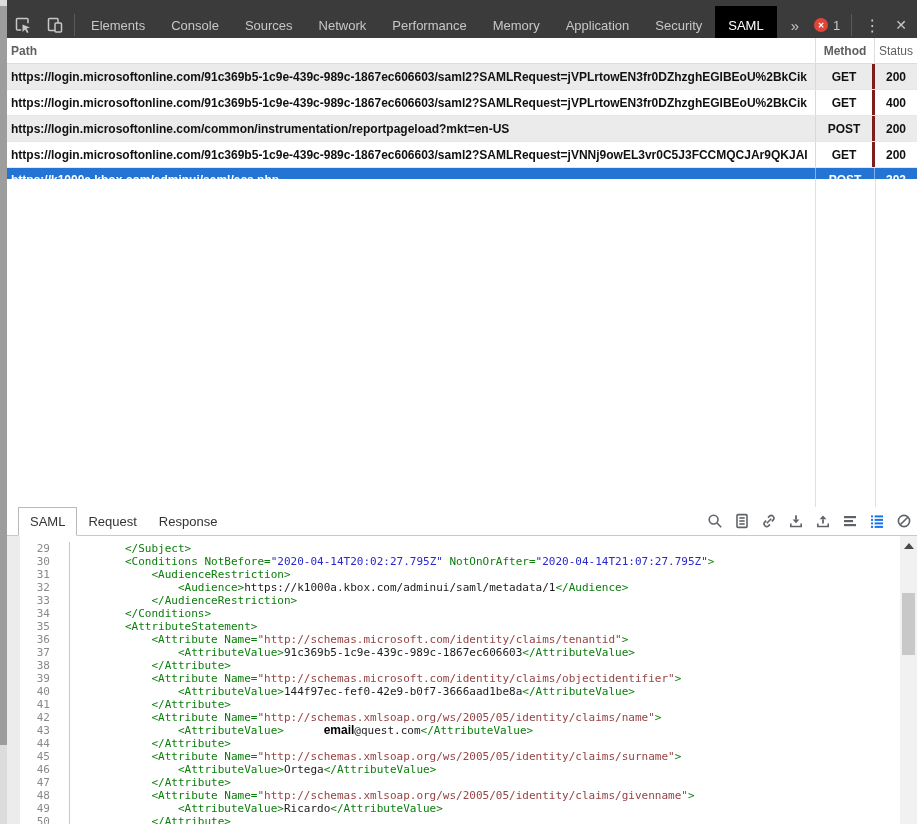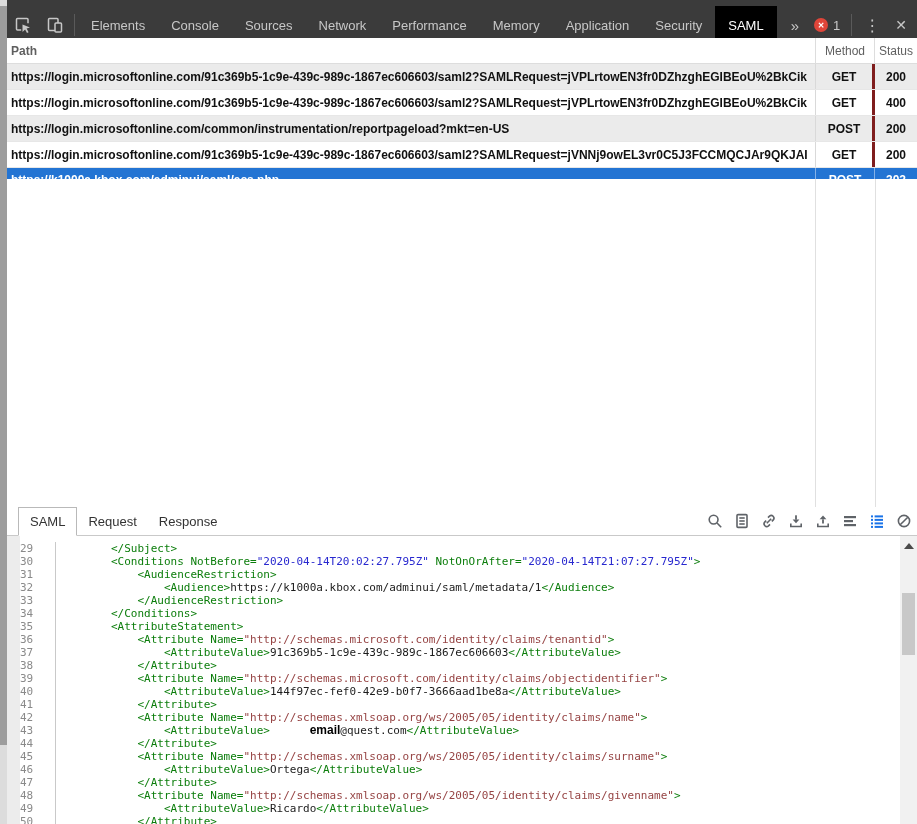--- a/index.html
+++ b/index.html
@@ -27,21 +27,21 @@
     display:flex;align-items:center;justify-content:center;font-size:8px;font-weight:bold;}
   .err-count{margin-left:5px;color:#c7c7c7;}
   .kebab{padding:0 9px;font-size:16px;letter-spacing:0;cursor:pointer;}
   .closex{padding:0 10px 0 6px;font-size:14px;cursor:pointer;}
 
   
   #net-header{position:absolute;left:7px;top:38px;right:0;height:26px;background:#fff;
     border-bottom:1px solid #ddd;display:flex;align-items:center;color:#5f5f5f;font-size:12px;box-sizing:border-box;}
   .c-path{flex:1;padding-left:4px;overflow:hidden;white-space:nowrap;min-width:0;font-weight:bold;}
   .c-m{width:60px;text-align:center;box-sizing:border-box;border-left:1px solid #ddd;border-right:1px solid #ddd;
-    align-self:stretch;display:flex;align-items:center;justify-content:center;}
+    align-self:stretch;display:flex;align-items:center;justify-content:center;font-weight:bold;}
   .c-s{width:42px;text-align:center;display:flex;align-items:center;justify-content:center;}
   #request-rows{position:absolute;left:7px;top:64px;right:0;}
   .nrow{height:26px;display:flex;align-items:center;font-size:12px;font-weight:bold;color:#111;
     box-sizing:border-box;border-bottom:1px solid #e7e7e7;cursor:pointer;}
   .nrow.odd{background:#ebebeb;}
   .nrow.even{background:#fff;}
   .nrow .c-m{border-left:1px solid #d9d9d9;border-right:3px solid #7f1d1d;}
   .nrow.sel{background:#2374d3;color:#fff;border-bottom:2px solid #22c55e;}
   .nrow.sel .c-m{border-left:1px solid rgba(255,255,255,.45);border-right:1px solid rgba(255,255,255,.45);}
 
@@ -61,21 +61,21 @@
   #detail-icons .dicon.active svg{stroke:#1a73e8;}
   #detail-icons .dicon.active svg .f{fill:#1a73e8;stroke:none;}
   #detail-icons svg .f{fill:#5f6368;stroke:none;}
 
   
   #code-area{position:absolute;left:7px;top:536px;right:0;bottom:0;background:#fff;overflow:hidden;
     font-family:"DejaVu Sans Mono","Liberation Mono",monospace;font-size:11px;line-height:13px;}
   #code-left-strip{position:absolute;left:0;top:0;width:13px;height:100%;background:#ececec;}
   #code-lines{position:absolute;left:13px;top:6px;right:17px;white-space:pre;}
   .cl{display:flex;}
-  .ln{display:inline-block;width:30px;text-align:left;padding-right:5px;color:#8a8a8a;
+  .ln{display:inline-block;width:30px;text-align:right;padding-right:19px;color:#8a8a8a;
     border-right:1px solid #c9c9c9;flex:none;}
   .ct{padding-left:2px;white-space:pre;}
   .tk-g{color:#0b7d0b;}
   .tk-b{color:#2828cf;}
   .tk-m{color:#964444;}
   .tk-k{color:#1b1b1b;}
   .tk-r{font-family:"Liberation Sans",sans-serif;font-size:12px;font-weight:600;color:#000;}
   #code-scrollbar{position:absolute;right:0;top:0;width:17px;height:100%;background:#f1f1f1;}
   #code-scrollbar .up{position:absolute;top:7px;left:4px;width:0;height:0;
     border-left:5px solid transparent;border-right:5px solid transparent;border-bottom:6px solid #4a4a4a;}

